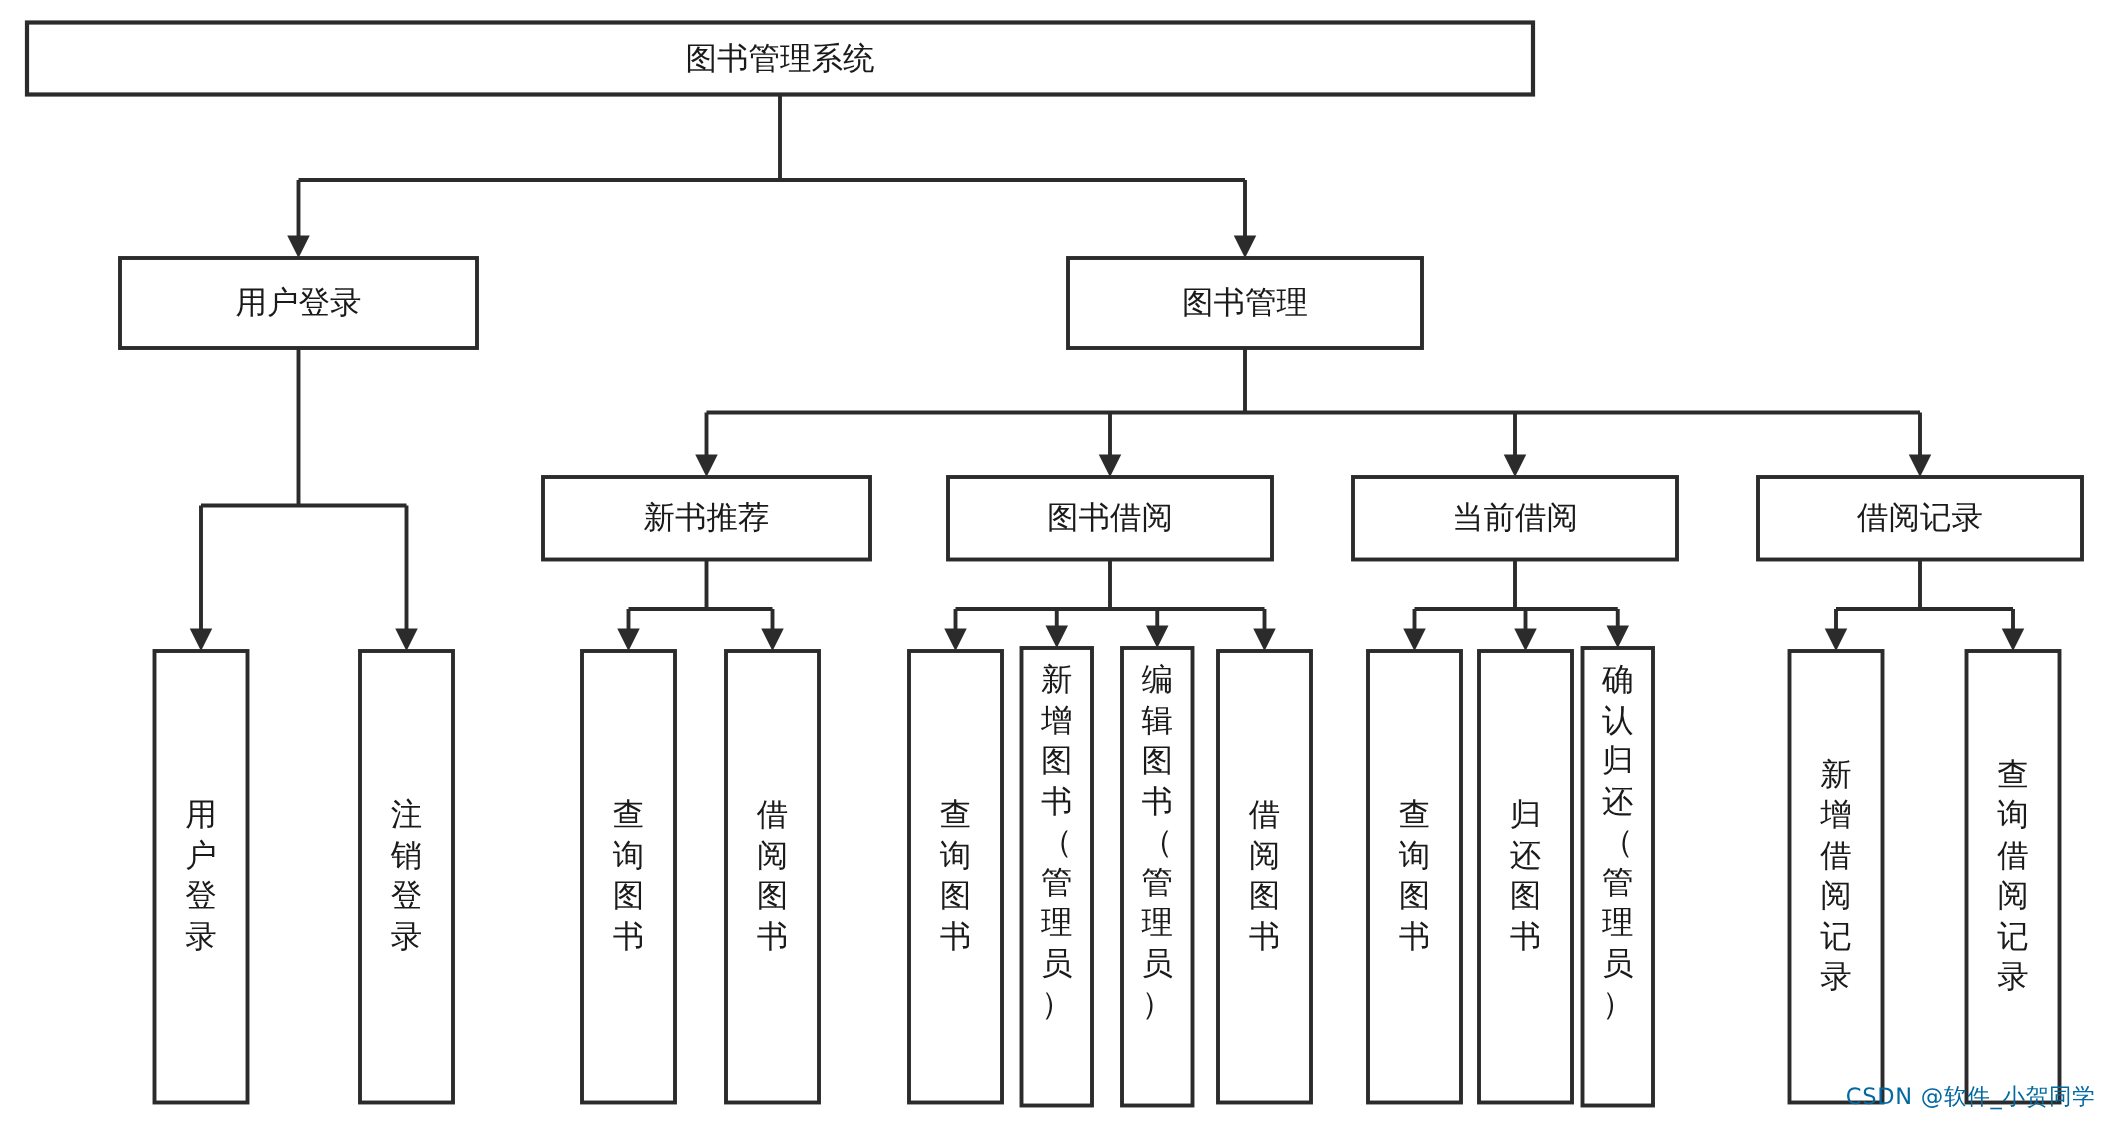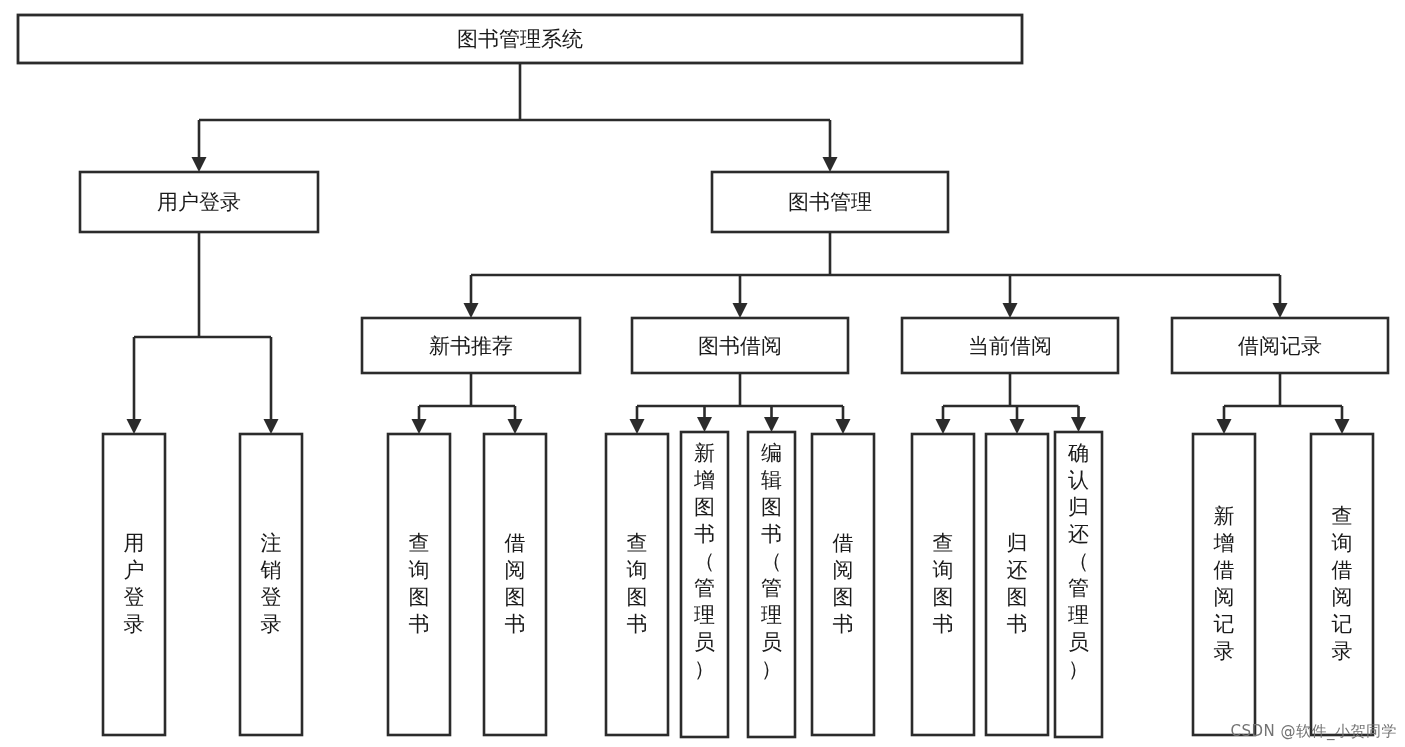--- a/index.html
+++ b/index.html
@@ -50,21 +50,21 @@
     dominant-baseline: middle;
   }
   .node-label.vertical {
     font-size: 21px;
     text-anchor: middle;
   }
   .watermark {
     position: absolute;
     right: 8px;
     bottom: 6px;
-    color: #737373;
+    color: #0369a1;
     font-size: 15px;
     font-family: "DejaVu Sans", "Liberation Sans", sans-serif;
     letter-spacing: 0.5px;
     white-space: nowrap;
     user-select: none;
   }
 </style>
 </head>
 <body>
 

